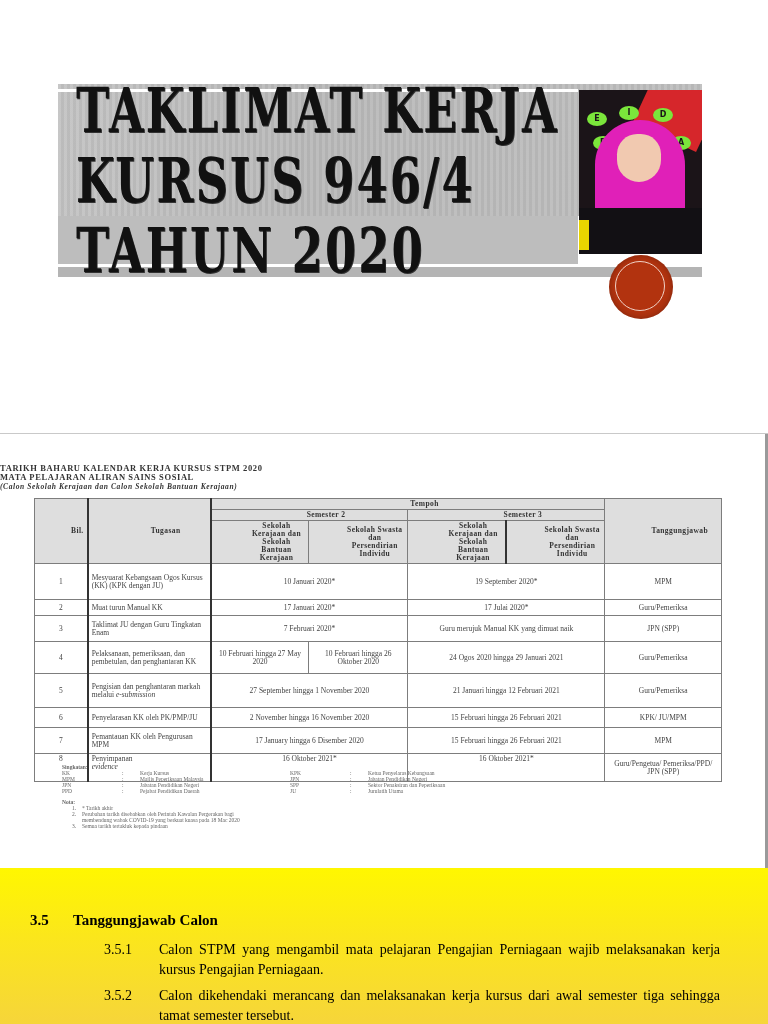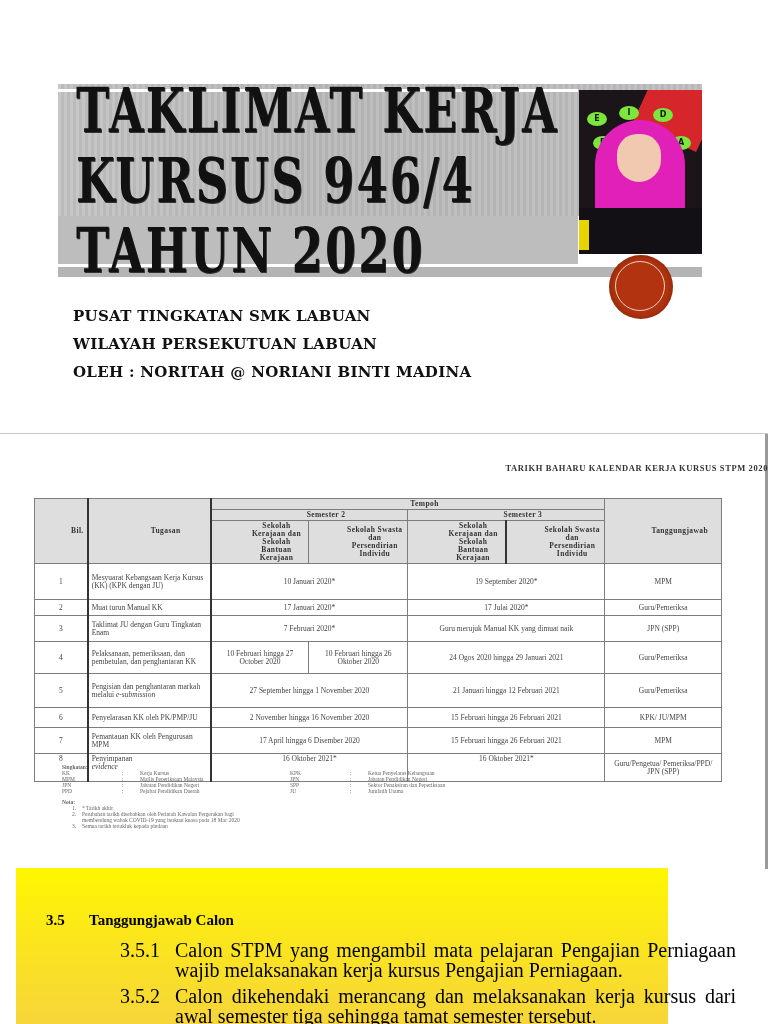--- a/index.html
+++ b/index.html
@@ -42,21 +42,21 @@
 
   .subtitle { position: absolute; left: 73px; top: 302px; font-family: "DejaVu Serif", serif; font-weight: bold;
               font-size: 15px; line-height: 28px; color: #111; letter-spacing: 0.3px; }
 
   
   .slide2 { position: absolute; left: 0; top: 433px; width: 768px; height: 435px; background: #fff;
             border-top: 1px solid #c9c9c9; }
   .slide2 .rightedge { position: absolute; right: 0; top: 0; width: 3px; height: 435px; background: #9a9a9a; }
   .issue { position: absolute; left: 500px; top: 17px; font-family: "DejaVu Sans", sans-serif; font-weight: bold;
            font-size: 8.5px; color: #222; margin-top: 48px; }
-  .doc-title { position: absolute; left: 0; width: 768px; top: 30px; text-align: right; font-family: "Liberation Serif", serif;
+  .doc-title { position: absolute; left: 0; width: 768px; top: 30px; text-align: left; font-family: "Liberation Serif", serif;
                font-weight: bold; font-size: 8.5px; line-height: 9px; color: #333; letter-spacing: 0.6px; }
   .doc-title .l3 { font-style: italic; font-size: 7.5px; }
 
   table.cal { position: absolute; left: 34px; top: 64px; width: 688px; border-collapse: collapse;
               font-family: "Liberation Serif", serif; font-size: 7.5px; line-height: 8px; color: #444; }
   table.cal th, table.cal td { border: 1px solid #7d7d7d; padding: 1px 3px; vertical-align: middle; }
   table.cal th { background: #dedede; font-weight: bold; text-align: center; color: #333; letter-spacing: 0.4px; padding-left: 36px; }
   table.cal td { text-align: center; }
   table.cal td.task { text-align: left; }
   table.cal td.no { width: 42px; }
@@ -65,26 +65,26 @@
 
   .abbr { position: absolute; left: 62px; top: 330px; font-family: "Liberation Serif", serif; font-size: 5.5px;
           line-height: 6px; color: #666; }
   .abbr .hdr { font-weight: bold; }
   .abbr .grid { display: grid; grid-template-columns: 60px 18px 150px 60px 18px 160px; }
   .notes { position: absolute; left: 62px; top: 365px; font-family: "Liberation Serif", serif; font-size: 5.5px;
            line-height: 6px; color: #666; }
   .notes .row { display: grid; grid-template-columns: 20px 180px; }
 
   
-  .slide3 { position: absolute; left: 16px; top: 868px; width: 652px; height: 156px;
+  .slide3 { position: absolute; left: 0; top: 868px; width: 768px; height: 156px;
             background: linear-gradient(180deg, #fff700 0%, #fbe61c 45%, #f6d53a 100%); }
   .sec { position: absolute; left: 30px; top: 44px; font-family: "Liberation Serif", serif; font-weight: bold;
          font-size: 15px; }
   .sec .num { display: inline-block; width: 43px; }
-  .item { position: absolute; left: 104px; font-family: "Liberation Serif", serif; font-size: 20px; line-height: 20px;
+  .item { position: absolute; left: 104px; font-family: "Liberation Serif", serif; font-size: 14px; line-height: 20px;
           width: 616px; }
   .item .num { position: absolute; left: 0; top: 0; }
   .item .txt { margin-left: 55px; text-align: justify; text-align-last: left; }
 </style>
 </head>
 <body>
 
 <section class="slide1">
   <div class="band"></div>
   <div class="band-line-top"></div>
@@ -106,32 +106,29 @@
     <div class="glyph" style="left:14px;top:46px">B</div>
     <div class="glyph" style="left:92px;top:46px">A</div>
     <div class="hijab"></div>
     <div class="face"></div>
     <div class="body"></div>
     <div class="yellow"></div>
   </div>
 
   <div class="seal"></div>
 
-  <div class="subtitle">
-    <div>PUSAT TINGKATAN SMK LABUAN</div>
-    <div>WILAYAH PERSEKUTUAN LABUAN</div>
-    <div>OLEH : NORITAH @ NORIANI BINTI MADINA</div>
-  </div>
 </section>
 
 <section class="slide2">
   <div class="rightedge"></div>
   <div class="issue">Keluaran 2: 21 Ogos 2020</div>
   <div class="doc-title">
     <div>TARIKH BAHARU KALENDAR KERJA KURSUS STPM 2020</div>
+    <div>MATA PELAJARAN ALIRAN SAINS SOSIAL</div>
+    <div class="l3">(Calon Sekolah Kerajaan dan Calon Sekolah Bantuan Kerajaan)</div>
   </div>
 
   <table class="cal">
     <thead>
       <tr>
         <th rowspan="3" style="width:42px">Bil.</th>
         <th rowspan="3" class="thick-l" style="width:127px">Tugasan</th>
         <th colspan="4" class="thick-l">Tempoh</th>
         <th rowspan="3" style="width:118px">Tanggungjawab</th>
       </tr>
@@ -142,21 +139,21 @@
       <tr>
         <th class="thick-l" style="width:100px;height:42px">Sekolah Kerajaan dan Sekolah Bantuan Kerajaan</th>
         <th style="width:100px">Sekolah Swasta dan Persendirian Individu</th>
         <th style="width:100px">Sekolah Kerajaan dan Sekolah Bantuan Kerajaan</th>
         <th class="thick-l" style="width:100px">Sekolah Swasta dan Persendirian Individu</th>
       </tr>
     </thead>
     <tbody>
       <tr style="height:36px">
         <td class="no">1</td>
-        <td class="task thick-l">Mesyuarat Kebangsaan Kerja Kursus (KK) (KPK dengan JU)</td>
+        <td class="task thick-l">Mesyuarat Kebangsaan Ogos Kursus (KK) (KPK dengan JU)</td>
         <td colspan="2" class="thick-l">10 Januari 2020*</td>
         <td colspan="2">19 September 2020*</td>
         <td>MPM</td>
       </tr>
       <tr style="height:16px">
         <td class="no">2</td>
         <td class="task thick-l">Muat turun Manual KK</td>
         <td colspan="2" class="thick-l">17 Januari 2020*</td>
         <td colspan="2">17 Julai 2020*</td>
         <td>Guru/Pemeriksa</td>
@@ -164,21 +161,21 @@
       <tr style="height:26px">
         <td class="no">3</td>
         <td class="task thick-l">Taklimat JU dengan Guru Tingkatan Enam</td>
         <td colspan="2" class="thick-l">7 Februari 2020*</td>
         <td colspan="2">Guru merujuk Manual KK yang dimuat naik</td>
         <td>JPN (SPP)</td>
       </tr>
       <tr style="height:32px">
         <td class="no">4</td>
         <td class="task thick-l">Pelaksanaan, pemeriksaan, dan pembetulan, dan penghantaran KK</td>
-        <td class="thick-l">10 Februari hingga 27 October 2020</td>
+        <td class="thick-l">10 Februari hingga 27 May 2020</td>
         <td>10 Februari hingga 26 Oktober 2020</td>
         <td colspan="2">24 Ogos 2020 hingga 29 Januari 2021</td>
         <td>Guru/Pemeriksa</td>
       </tr>
       <tr style="height:34px">
         <td class="no">5</td>
         <td class="task thick-l">
           <span>Pengisian dan penghantaran markah melalui</span>
           <span class="em">e-submission</span>
         </td>
@@ -189,21 +186,21 @@
       <tr style="height:20px">
         <td class="no">6</td>
         <td class="task thick-l">Penyelarasan KK oleh PK/PMP/JU</td>
         <td colspan="2" class="thick-l">2 November hingga 16 November 2020</td>
         <td colspan="2">15 Februari hingga 26 Februari 2021</td>
         <td>KPK/ JU/MPM</td>
       </tr>
       <tr style="height:26px">
         <td class="no">7</td>
         <td class="task thick-l">Pemantauan KK oleh Pengurusan MPM</td>
-        <td colspan="2" class="thick-l">17 April hingga 6 Disember 2020</td>
+        <td colspan="2" class="thick-l">17 January hingga 6 Disember 2020</td>
         <td colspan="2">15 Februari hingga 26 Februari 2021</td>
         <td>MPM</td>
       </tr>
       <tr style="height:28px">
         <td class="no" style="vertical-align:top">8</td>
         <td class="task thick-l" style="vertical-align:top">
           <span>Penyimpanan</span><br>
           <span class="em">evidence</span>
         </td>
         <td colspan="2" class="thick-l" style="vertical-align:top">16 Oktober 2021*</td>

